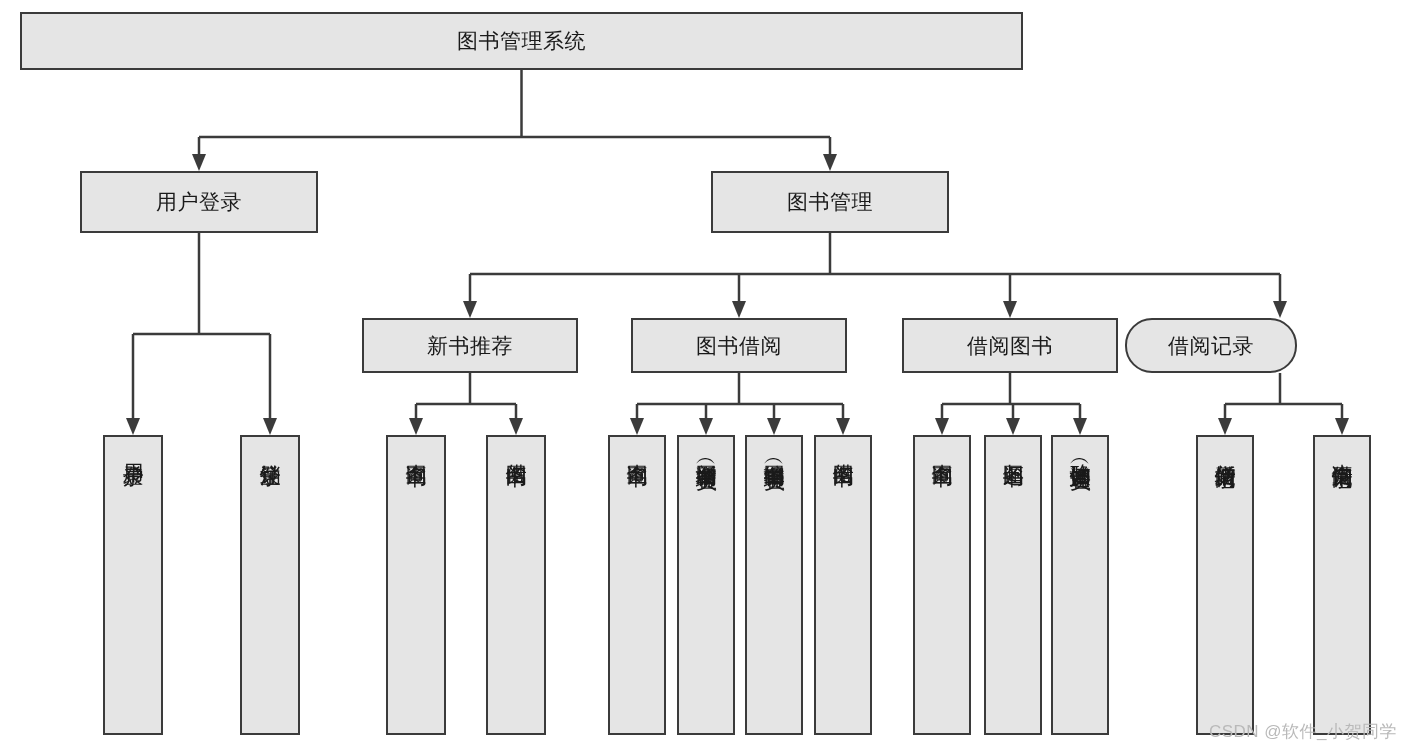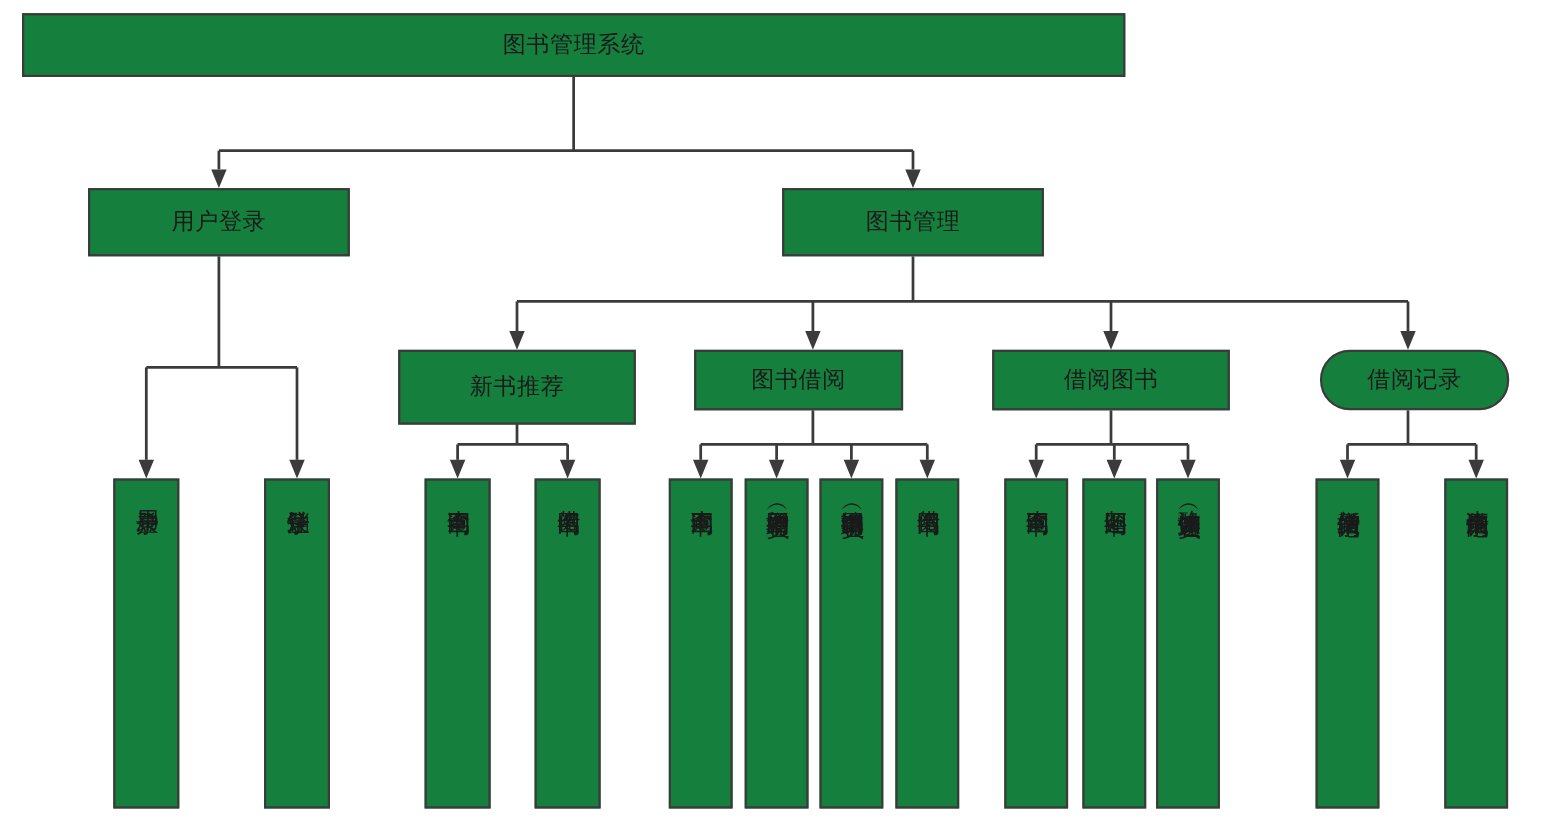--- a/index.html
+++ b/index.html
@@ -17,21 +17,21 @@
   #diagram-root {
     position: absolute;
     left: 0;
     top: 0;
     width: 1405px;
     height: 747px;
   }
   .node-box {
     position: absolute;
     box-sizing: border-box;
-    background: #15803d;
+    background: #e5e5e5;
     border: 2px solid #3b3b3b;
     display: flex;
     align-items: center;
     justify-content: center;
     overflow: hidden;
   }
   .node-label-h {
     font-size: 21px;
     color: #1a1a1a;
     line-height: 1.2;
@@ -131,30 +131,30 @@
   <div id="nodes-layer">
       <div class="node-box" style="left: 20px; top: 12px; width: 1003px; height: 58px;">
         <span class="node-label-h">图书管理系统</span>
       </div>
       <div class="node-box" style="left: 80px; top: 171px; width: 238px; height: 62px;">
         <span class="node-label-h">用户登录</span>
       </div>
       <div class="node-box" style="left: 711px; top: 171px; width: 238px; height: 62px; text-align: right;">
         <span class="node-label-h">图书管理</span>
       </div>
-      <div class="node-box" style="left: 362px; top: 318px; width: 216px; height: 68px;">
+      <div class="node-box" style="left: 362px; top: 318px; width: 216px; height: 55px;">
         <span class="node-label-h">新书推荐</span>
       </div>
-      <div class="node-box" style="left: 631px; top: 318px; width: 190px; height: 55px;">
+      <div class="node-box" style="left: 631px; top: 318px; width: 216px; height: 55px;">
         <span class="node-label-h">图书借阅</span>
       </div>
       <div class="node-box" style="left: 902px; top: 318px; width: 216px; height: 55px;">
         <span class="node-label-h">借阅图书</span>
       </div>
-      <div class="node-box" style="left: 1200px; top: 318px; width: 172px; height: 55px; border-radius: 27px;">
+      <div class="node-box" style="left: 1125px; top: 318px; width: 172px; height: 55px; border-radius: 27px;">
         <span class="node-label-h">借阅记录</span>
       </div>
       <div class="node-box vertical" style="left: 103px; top: 435px; width: 60px; height: 300px;">
         <span class="node-label-v">用户登录</span>
       </div>
       <div class="node-box vertical" style="left: 240px; top: 435px; width: 60px; height: 300px;">
         <span class="node-label-v">注销登录</span>
       </div>
       <div class="node-box vertical" style="left: 386px; top: 435px; width: 60px; height: 300px;">
         <span class="node-label-v">查询图书</span>
@@ -183,13 +183,14 @@
       <div class="node-box vertical" style="left: 1051px; top: 435px; width: 58px; height: 300px;">
         <span class="node-label-v">确认归还（管理员）</span>
       </div>
       <div class="node-box vertical" style="left: 1196px; top: 435px; width: 58px; height: 300px;">
         <span class="node-label-v">新增借阅记录</span>
       </div>
       <div class="node-box vertical" style="left: 1313px; top: 435px; width: 58px; height: 300px;">
         <span class="node-label-v">查询借阅记录</span>
       </div>
     </div>
+  <div id="watermark">CSDN @软件_小贺同学</div>
 </div>
 
 </body></html>

